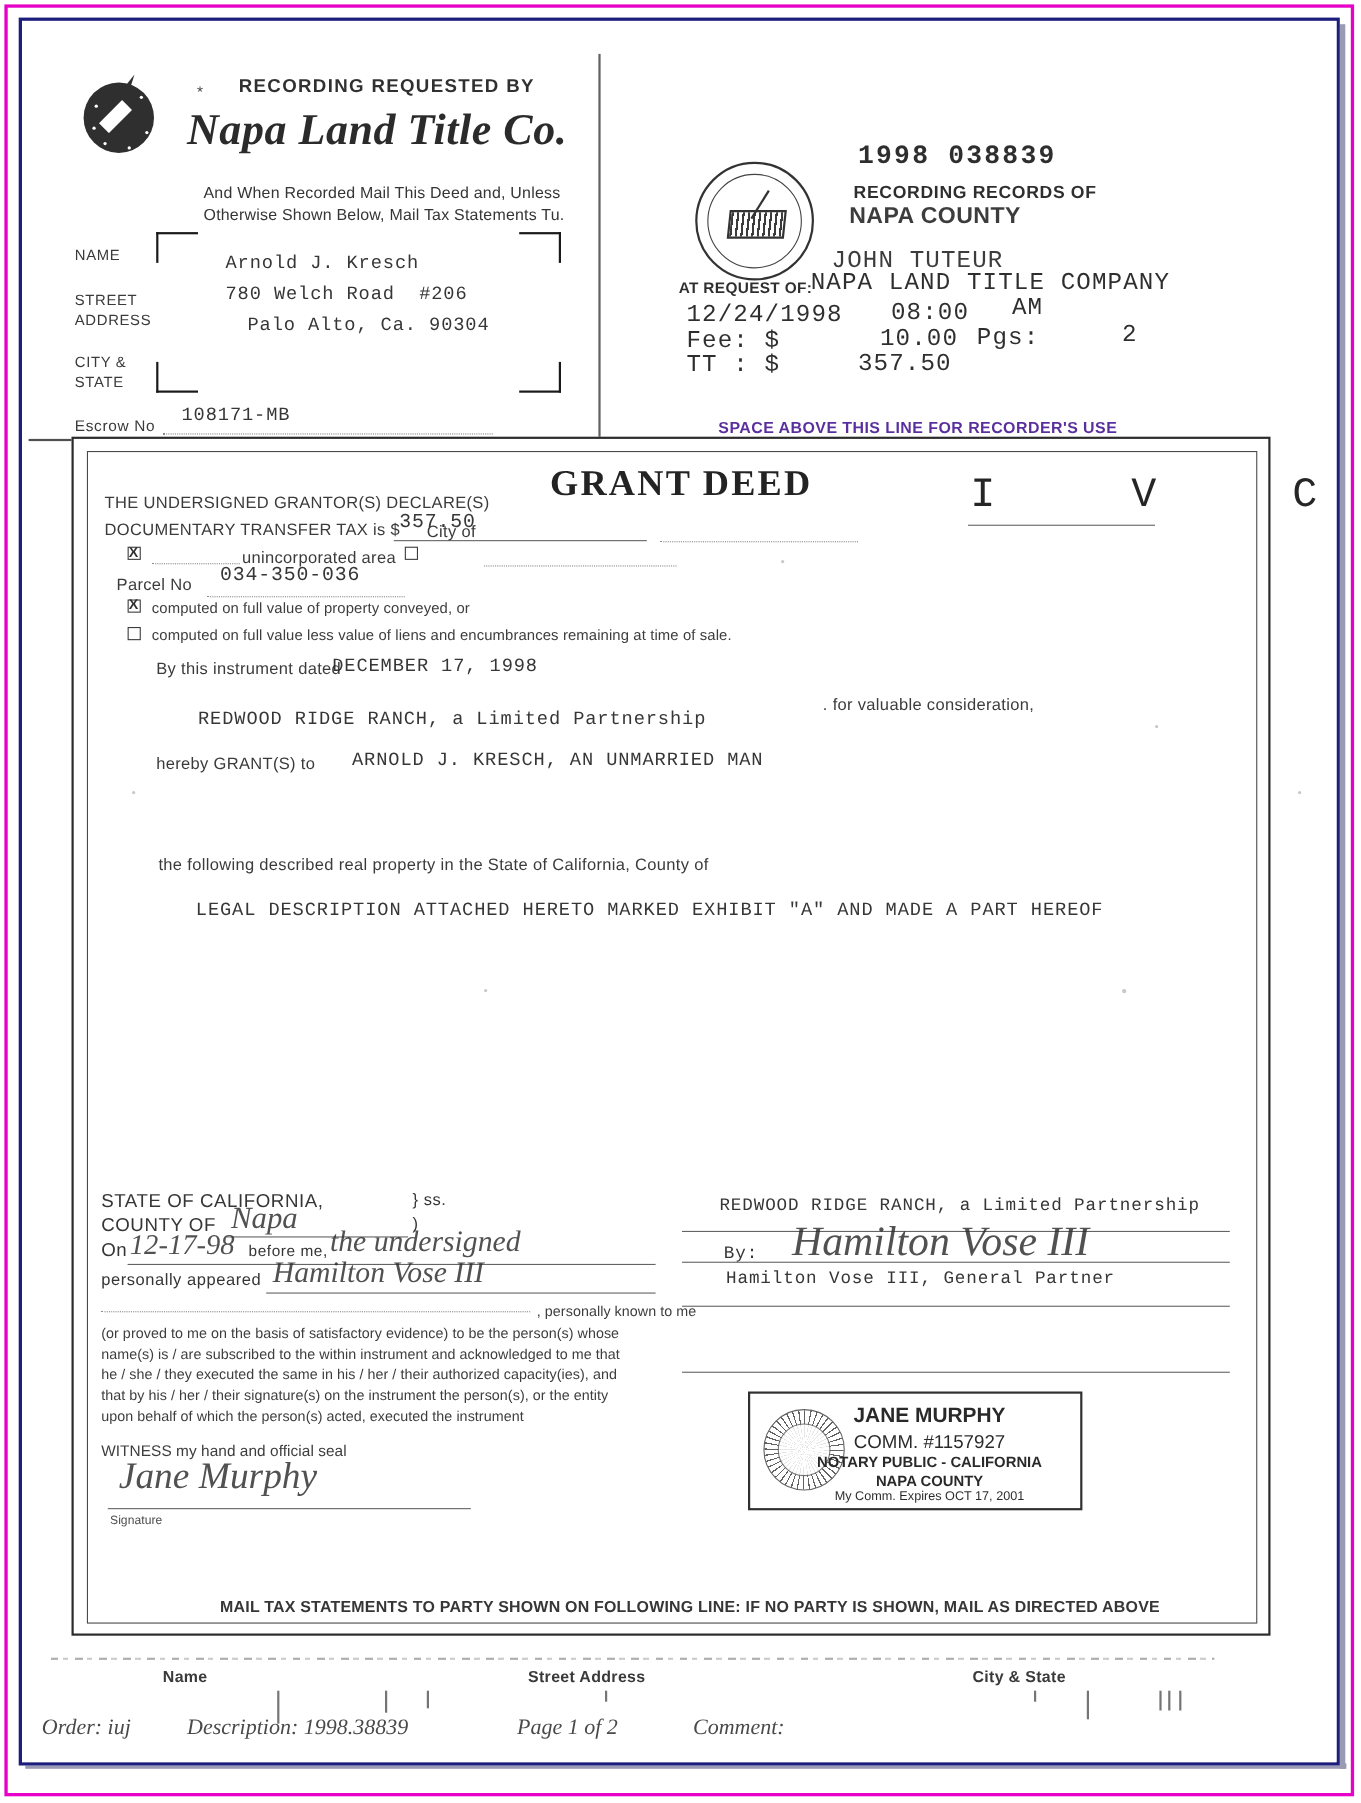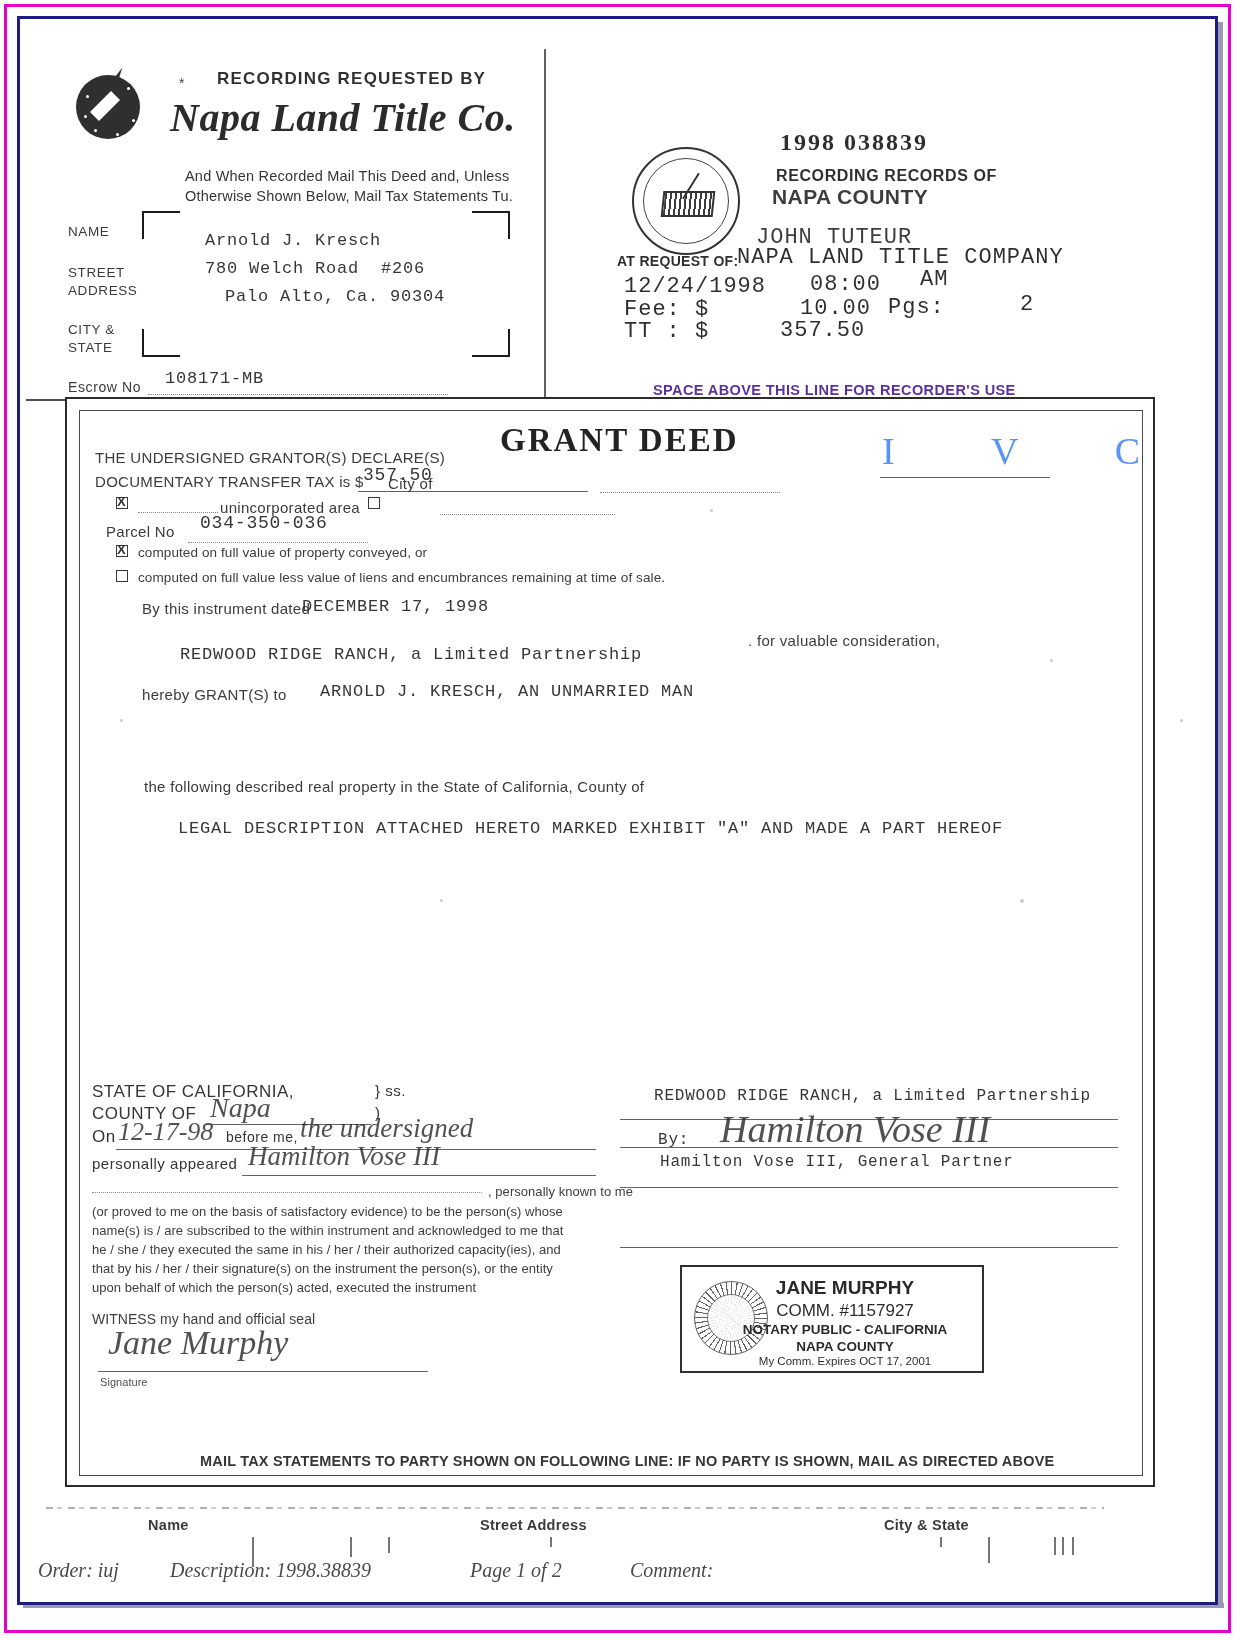--- a/index.html
+++ b/index.html
@@ -174,21 +174,21 @@
     transform: skewX(-6deg);
   }
   .seal .quill {
     position: absolute; left: 56px; top: 22px;
     width: 2px; height: 30px; background: #222;
     transform: rotate(32deg);
   }
 
   .stamp-txt { position: absolute; color: #1d1d1d; white-space: pre; }
   .recnum {
-    font-family: Liberation Serif, serif;
+    font-family: Liberation Mono, monospace;
     font-size: 24px; font-weight: bold; letter-spacing: 2px;
   }
   .offrec {
     font-family: "Liberation Sans", sans-serif;
     font-size: 16px; font-weight: bold; letter-spacing: .6px;
   }
   .county {
     font-family: "Liberation Sans", sans-serif;
     font-size: 21px; font-weight: bold; letter-spacing: .4px;
   }
@@ -230,23 +230,23 @@
     position: absolute;
     left: 480px; top: 403px;
     font-family: "Liberation Serif", serif;
     font-weight: bold;
     font-size: 33px;
     letter-spacing: 2px;
     color: #111;
   }
   .hand {
     position: absolute;
-    font-family: Liberation Serif, serif;
+    font-family: Liberation Mono, monospace;
     font-size: 38px;
-    color: #3b82f6;
+    color: #000000;
     white-space: pre;
     opacity: .85;
   }
 
   .form-txt {
     position: absolute;
     font-family: "Liberation Sans", sans-serif;
     font-size: 15px;
     color: #2b2b2b;
     letter-spacing: .3px;

